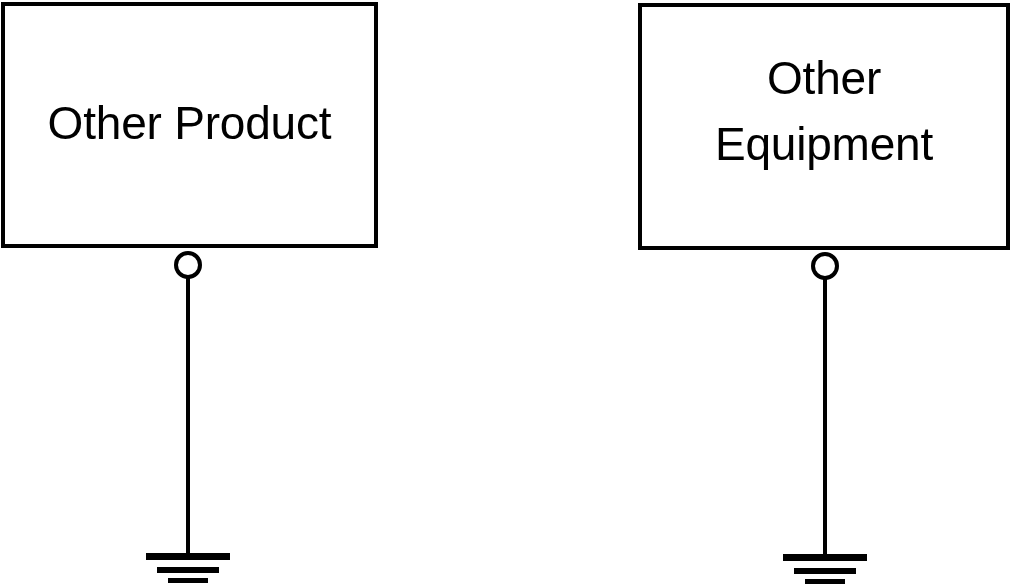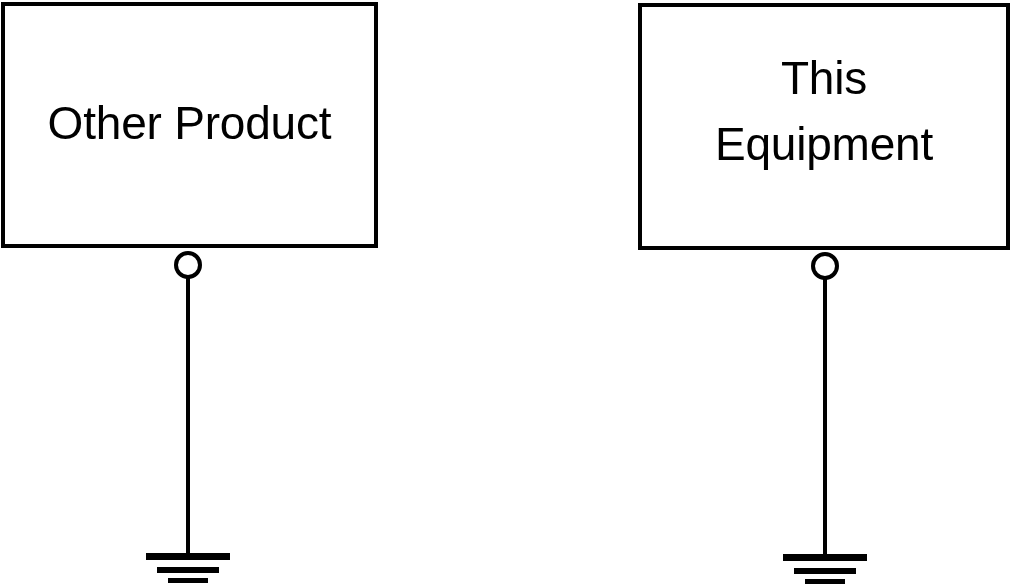--- a/index.html
+++ b/index.html
@@ -114,21 +114,21 @@
 </head>
 <body>
 
 <div id="canvas">
 
   <div class="equip-box" id="box-product">
     <span class="equip-label">Other Product</span>
   </div>
 
   <div class="equip-box" id="box-other">
-    <span class="equip-label">This
+    <span class="equip-label">Other
 Equipment</span>
   </div>
 
   <div class="ground-assembly" id="ground-left">
     <div class="terminal-circle"></div>
     <div class="ground-wire"></div>
     <div class="ground-bar ground-bar-1"></div>
     <div class="ground-bar ground-bar-2"></div>
     <div class="ground-bar ground-bar-3"></div>
   </div>

